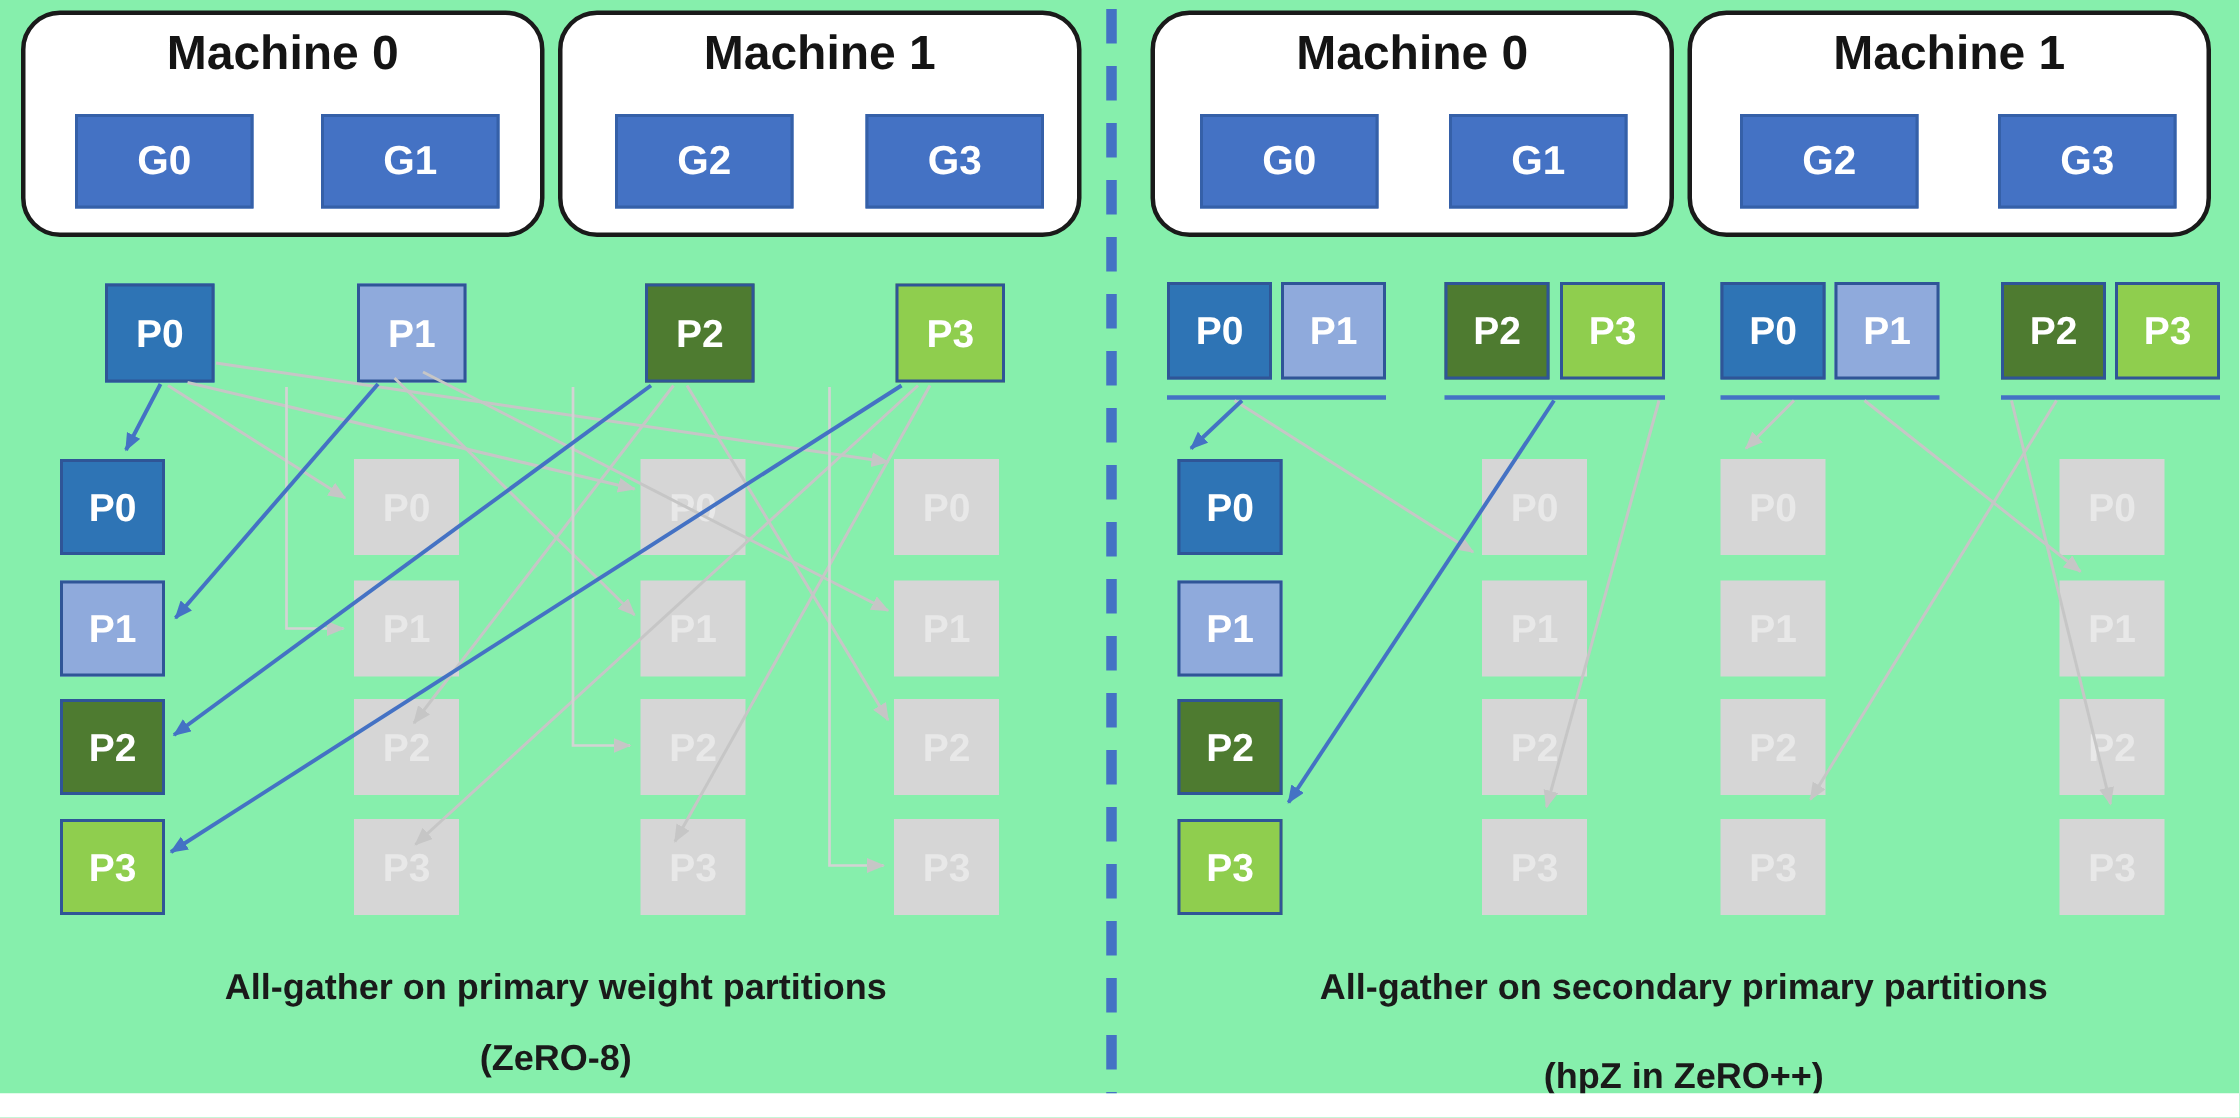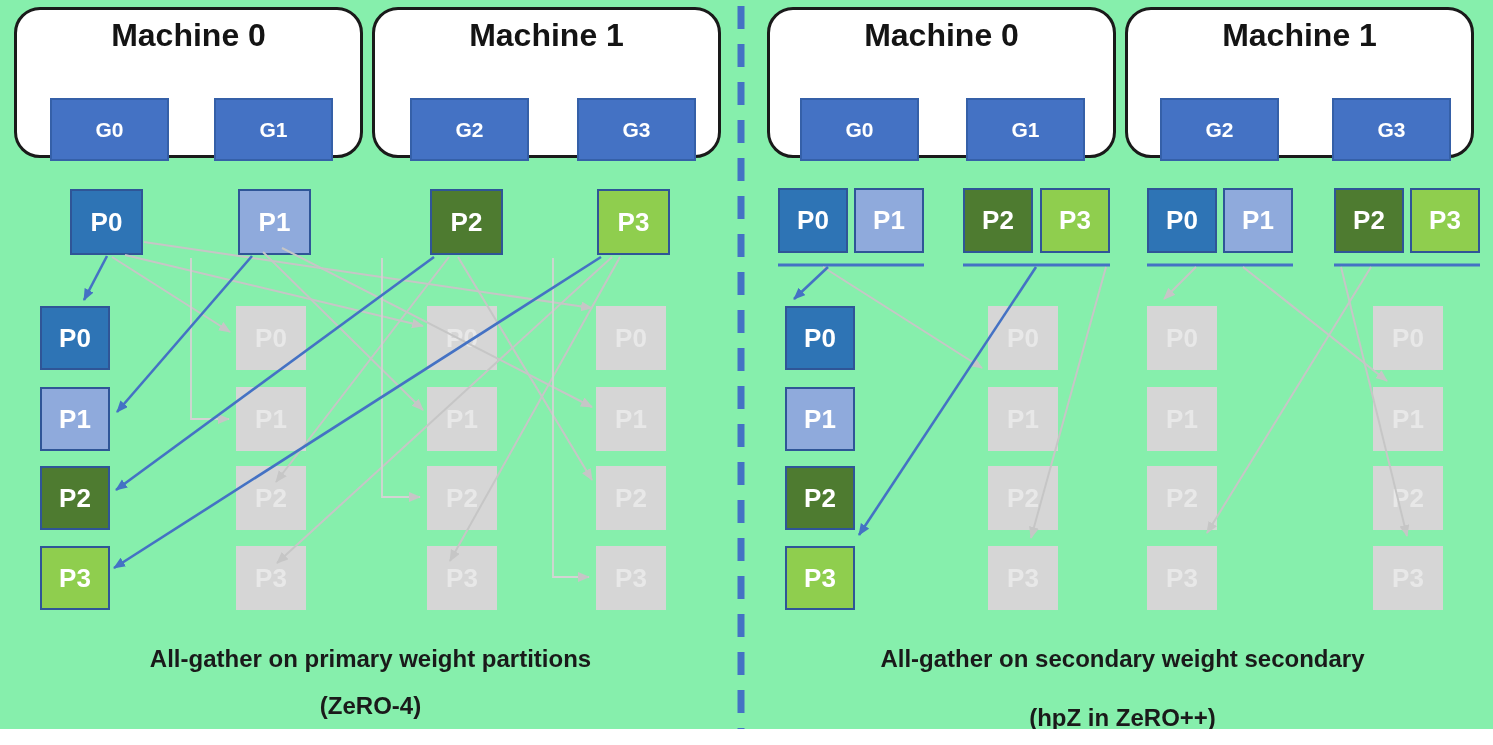--- a/index.html
+++ b/index.html
@@ -1,21 +1,21 @@
 <!DOCTYPE html>
 <html><head>
 <meta charset="utf-8">
 <style>
   html,body{margin:0;padding:0;background:#ffffff;}
   .stage{position:relative;width:1493px;height:729px;background:#86efac;overflow:hidden;
          font-family:Liberation Sans, sans-serif;}
   .machine-box{position:absolute;border:3px solid #1a1a1a;border-radius:26px;background:#fff;box-sizing:border-box;}
   .machine-title{position:absolute;left:0;right:0;top:7px;text-align:center;font-size:32px;font-weight:600;color:#141414;}
   .gpu-box{position:absolute;display:flex;align-items:center;justify-content:center;
-           font-size:21px;font-weight:700;color:#ffffff;box-sizing:border-box;margin-top:22px;}
+           font-size:27px;font-weight:700;color:#ffffff;box-sizing:border-box;}
   .psq{position:absolute;display:flex;align-items:center;justify-content:center;
        font-size:26px;font-weight:700;box-sizing:border-box;}
   .caption{position:absolute;text-align:center;font-size:24px;font-weight:600;color:#1a1a1a;line-height:44px;}
   svg.overlay{position:absolute;left:0;top:0;pointer-events:none;}
 </style>
 </head>
 <body>
 
 <div class="stage">
   <div id="boxes">
@@ -79,22 +79,22 @@
       <div class="psq" style="left: 1147px; top: 387px; width: 70px; height: 64px; background: rgb(214, 214, 214); color: rgb(232, 232, 232); border: none;">P1</div>
       <div class="psq" style="left: 1147px; top: 466px; width: 70px; height: 64px; background: rgb(214, 214, 214); color: rgb(232, 232, 232); border: none;">P2</div>
       <div class="psq" style="left: 1147px; top: 546px; width: 70px; height: 64px; background: rgb(214, 214, 214); color: rgb(232, 232, 232); border: none;">P3</div>
       <div class="psq" style="left: 1373px; top: 306px; width: 70px; height: 64px; background: rgb(214, 214, 214); color: rgb(232, 232, 232); border: none;">P0</div>
       <div class="psq" style="left: 1373px; top: 387px; width: 70px; height: 64px; background: rgb(214, 214, 214); color: rgb(232, 232, 232); border: none;">P1</div>
       <div class="psq" style="left: 1373px; top: 466px; width: 70px; height: 64px; background: rgb(214, 214, 214); color: rgb(232, 232, 232); border: none;">P2</div>
       <div class="psq" style="left: 1373px; top: 546px; width: 70px; height: 64px; background: rgb(214, 214, 214); color: rgb(232, 232, 232); border: none;">P3</div>
     </div>
 
   <div class="caption" style="left:0px;top:637px;width:741px;">All-gather on primary weight partitions</div>
-  <div class="caption" style="left:0px;top:684px;width:741px;">(ZeRO-4)</div>
-  <div class="caption" style="left:752px;top:637px;width:741px;">All-gather on secondary weight secondary</div>
+  <div class="caption" style="left:0px;top:684px;width:741px;">(ZeRO-8)</div>
+  <div class="caption" style="left:752px;top:637px;width:741px;">All-gather on secondary primary partitions</div>
   <div class="caption" style="left:752px;top:684px;width:741px;margin-top:12px;">(hpZ in ZeRO++)</div>
 
   <svg id="arrow-svg" class="overlay" width="1493" height="745" viewBox="0 0 1493 745">
       <defs>
         <marker id="mB" markerWidth="14" markerHeight="12" refX="11" refY="5" orient="auto" markerUnits="userSpaceOnUse">
           <path d="M0,0 L12,5 L0,10 z" fill="#4472C4"></path>
         </marker>
         <marker id="mG" markerWidth="14" markerHeight="12" refX="11" refY="5" orient="auto" markerUnits="userSpaceOnUse">
           <path d="M0,0 L12,5 L0,10 z" fill="#C6C6C6"></path>
         </marker>

